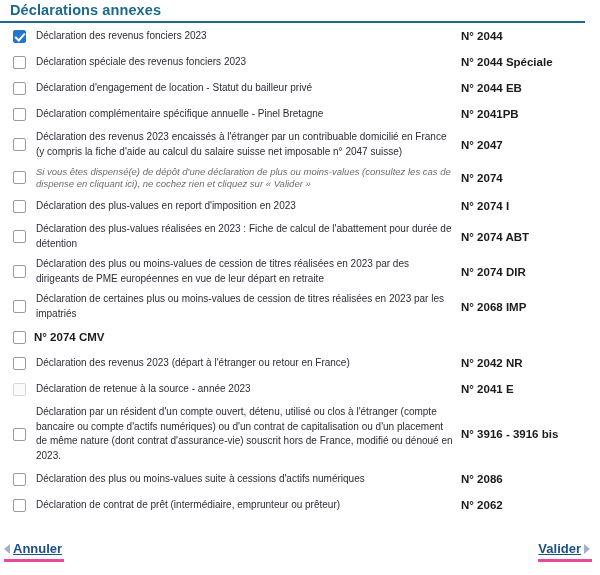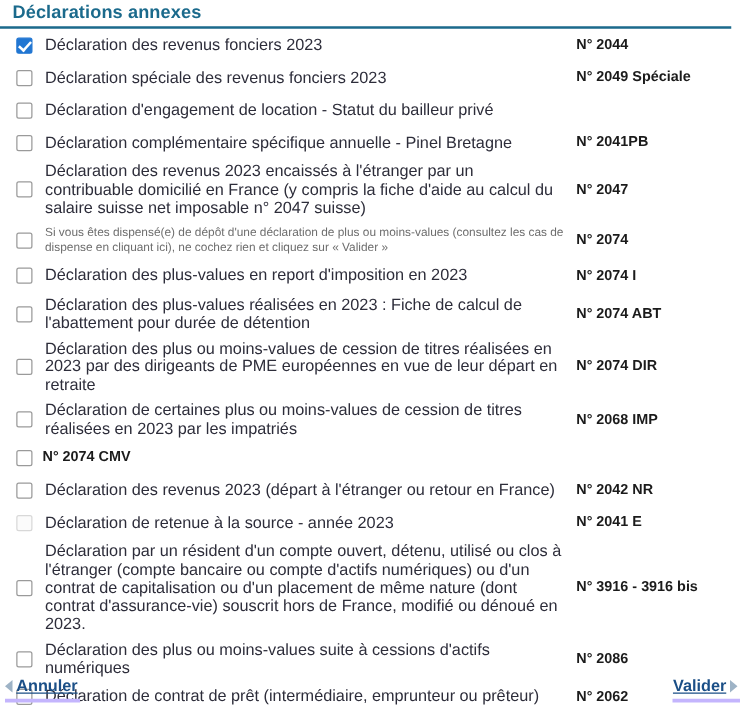--- a/index.html
+++ b/index.html
@@ -87,27 +87,28 @@
     border-color: #d8d8d8;
     background: #fbfbfb;
   }
 
   .label-cell {
     flex: 1 1 auto;
     padding: 3px 8px 3px 2px;
     min-width: 0;
   }
   .label-main {
-    font-size: 13px;
+    font-size: 10px;
     line-height: 14.5px;
     color: #2d2d3a;
   }
   .label-note {
     font-size: 9.5px;
     line-height: 12px;
+    font-style: italic;
     color: #6d6d6d;
     padding-top: 1px;
   }
   .num-cell {
     flex: 0 0 133px;
     width: 133px;
     font-size: 11.5px;
     font-weight: bold;
     color: #1b1b1b;
     padding-left: 0px;
@@ -127,21 +128,21 @@
     justify-content: space-between;
   }
   .nav-btn {
     display: inline-flex;
     align-items: center;
     gap: 3px;
     font-size: 13px;
     font-weight: bold;
     color: #1b4f87;
     text-decoration: none;
-    border-bottom: 3px solid #c4b5fd;
+    border-bottom: 3px solid #ec4899;
     padding: 0 2px 3px 0;
     cursor: pointer;
   }
   .nav-btn .btn-text {
     text-decoration: underline;
   }
   .tri {
     width: 0;
     height: 0;
     display: inline-block;
@@ -175,29 +176,30 @@
       </div>
       <div class="num-cell">N° 2044</div>
     </li>
     <li class="decl-row">
       <div class="cb-cell">
         <span class="cbox"></span>
       </div>
       <div class="label-cell">
         <div class="label-main">Déclaration spéciale des revenus fonciers 2023</div>
       </div>
-      <div class="num-cell">N° 2049 Spéciale</div>
+      <div class="num-cell">N° 2044 Spéciale</div>
     </li>
     <li class="decl-row">
       <div class="cb-cell">
         <span class="cbox"></span>
       </div>
       <div class="label-cell">
         <div class="label-main">Déclaration d'engagement de location - Statut du bailleur privé</div>
       </div>
+      <div class="num-cell">N° 2044 EB</div>
     </li>
     <li class="decl-row">
       <div class="cb-cell">
         <span class="cbox"></span>
       </div>
       <div class="label-cell">
         <div class="label-main">Déclaration complémentaire spécifique annuelle - Pinel Bretagne</div>
       </div>
       <div class="num-cell">N° 2041PB</div>
     </li>

